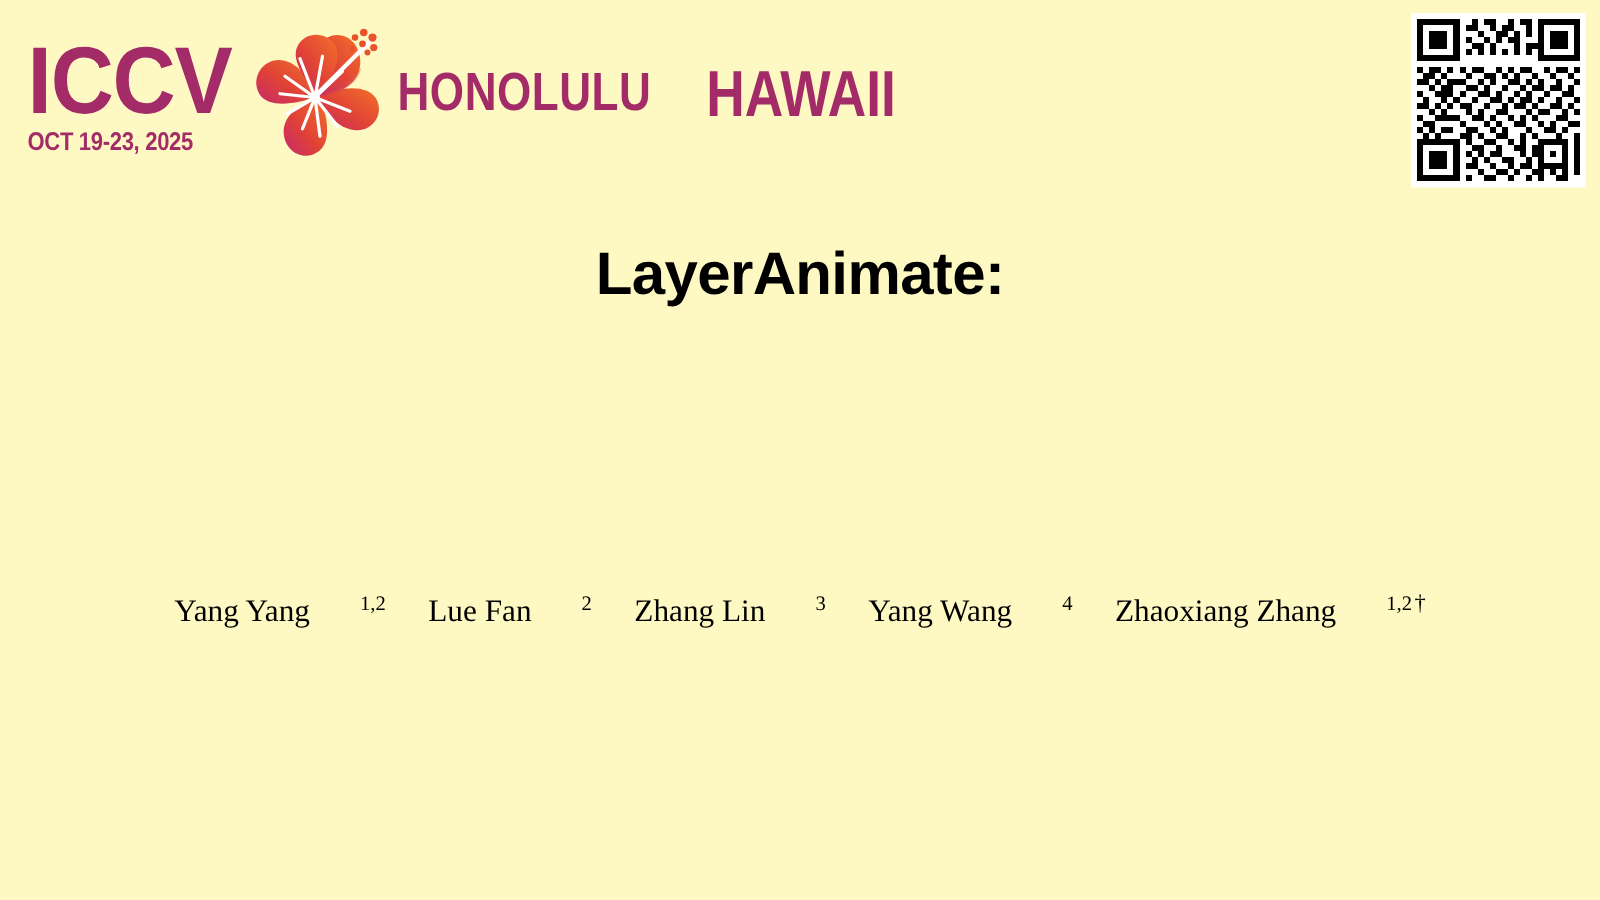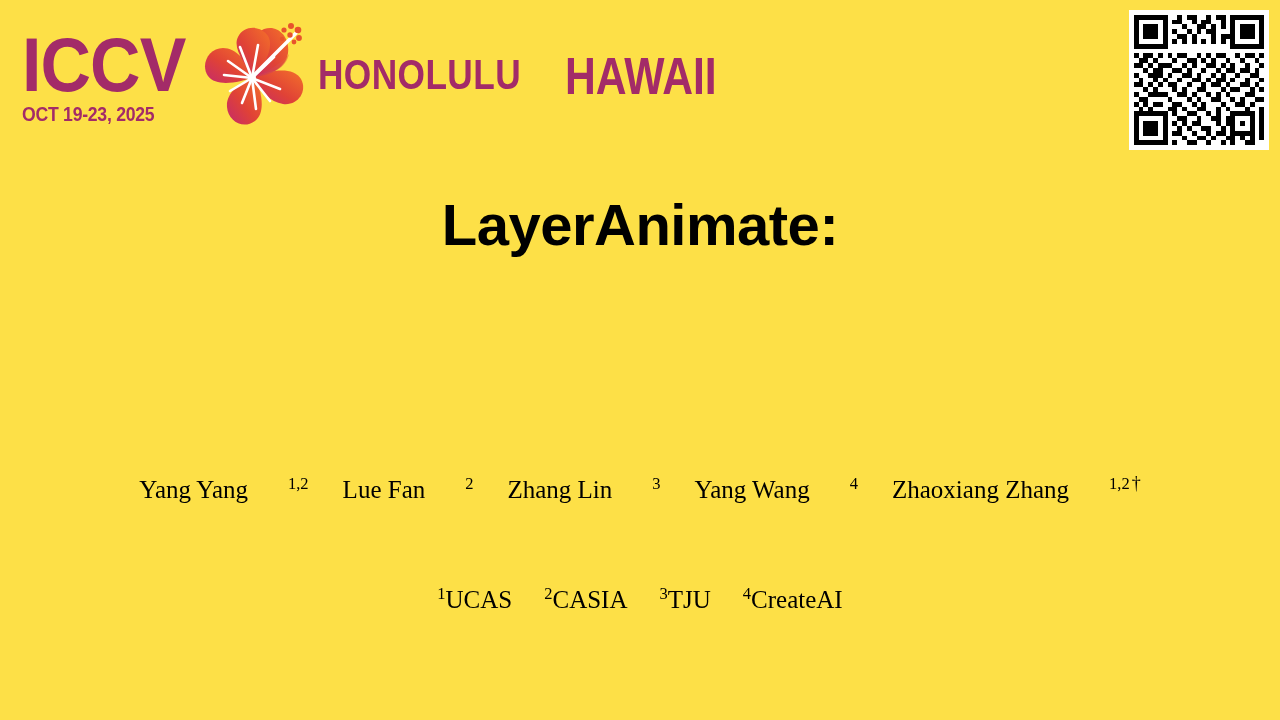--- a/index.html
+++ b/index.html
@@ -4,21 +4,21 @@
 <style>
   html, body {
     margin: 0;
     padding: 0;
     background: #ffffff;
   }
   #slide {
     position: relative;
     width: 1280px;
     height: 720px;
-    background: #fde047;
+    background: #fef9c3;
     overflow: hidden;
     font-family: "Liberation Sans", sans-serif;
   }
 
   
   #iccv-logo {
     position: absolute;
     left: 22px;
     top: 14px;
     width: 420px;
@@ -92,21 +92,21 @@
     height: 140px;
   }
 
   
   #title-main {
     position: absolute;
     left: 0;
     top: 196px;
     width: 1280px;
     text-align: center;
-    font-size: 58px;
+    font-size: 48px;
     font-weight: 700;
     letter-spacing: -0.5px;
     color: #000000;
     line-height: 1.0;
   }
   #title-sub {
     position: absolute;
     left: 0;
     top: 334px;
     width: 1280px;
@@ -451,15 +451,14 @@
         <rect x="19" y="27" width="1" height="1"></rect>
       <rect x="21" y="27" width="1" height="1"></rect>
         <rect x="24" y="27" width="2" height="1"></rect>
     </g>
   </svg>
 
   <div id="title-main">LayerAnimate:</div>
 
   <div id="authors"><span class="author"><span>Yang Yang</span><sup>1,2</sup></span><span class="author"><span>Lue Fan</span><sup>2</sup></span><span class="author"><span>Zhang Lin</span><sup>3</sup></span><span class="author"><span>Yang Wang</span><sup>4</sup></span><span class="author"><span>Zhaoxiang Zhang</span><sup>1,2</sup><span class="dagger">†</span></span></div>
 
-  <div id="affiliations"><span class="affil"><sup>1</sup><span>UCAS</span></span><span class="affil"><sup>2</sup><span>CASIA</span></span><span class="affil"><sup>3</sup><span>TJU</span></span><span class="affil"><sup>4</sup><span>CreateAI</span></span></div>
 
 </div>
 
 </body></html>

